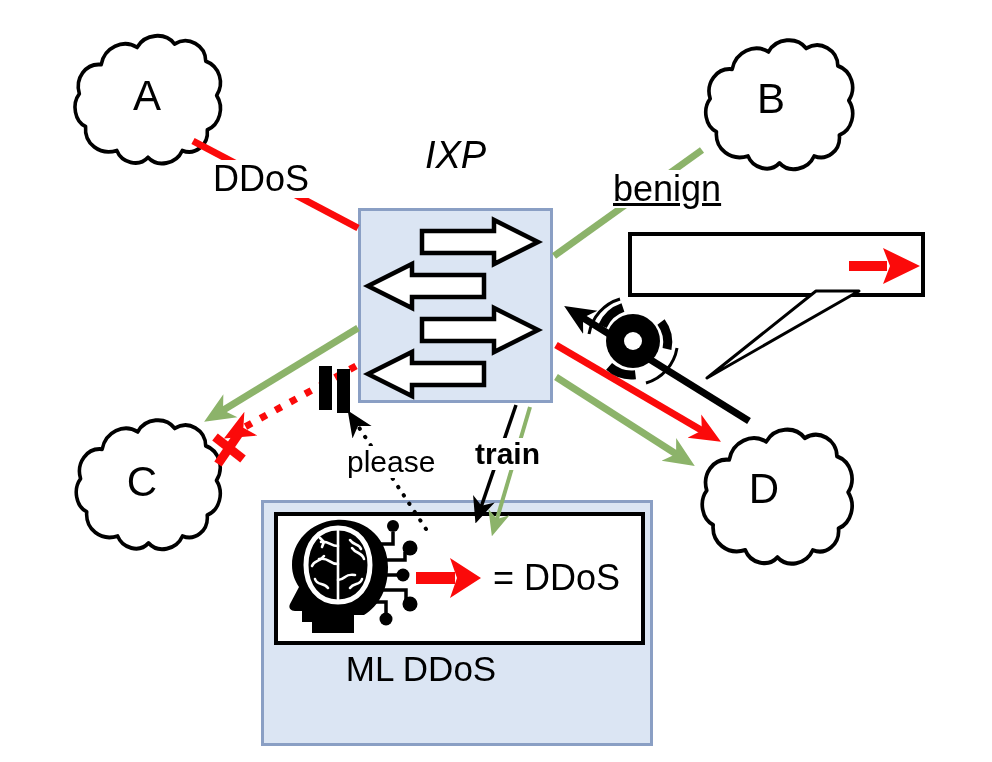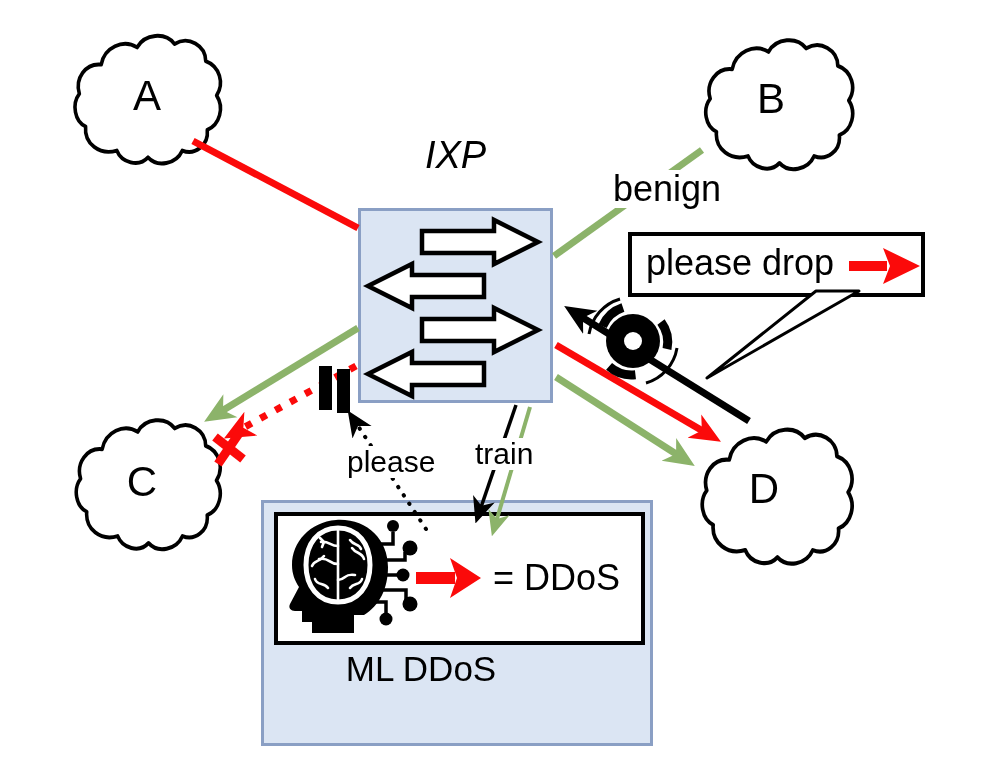--- a/index.html
+++ b/index.html
@@ -146,26 +146,26 @@
   </svg>
 
   <div id="labels" class="layer">
     <div id="ixp-title" class="lbl" style="left:358px;top:136px;">IXP</div>
 
     <div class="cl" style="left:147px;top:97px;">A</div>
     <div class="cl" style="left:771px;top:100px;">B</div>
     <div class="cl" style="left:142px;top:483px;">C</div>
     <div class="cl" style="left:764px;top:490px;">D</div>
 
-    <div class="lbl bg" style="left:608px;top:170px;">benign</div>
+    <div class="lbl bg" style="left:208px;top:160px;">DDoS</div>
+    <div class="lbl bg" style="left:608px;top:170px;text-decoration:underline;">benign</div>
 
-    <div class="lbl" style="left:646px;top:244px;">please drop</div>
 
     <div class="lbl sm bg" style="left:342px;top:446px;">please</div>
-    <div class="lbl sm bg" style="left:470px;top:438px;">train</div>
+    <div class="lbl sm bg" style="left:470px;top:438px;font-weight:bold;">train</div>
 
     <div class="lbl" style="left:485px;top:559px;margin-left:8px;">= DDoS</div>
 
     <div id="ml-caption">
       <div>ML DDoS</div>
     </div>
   </div>
 </div>
 
 </body></html>

